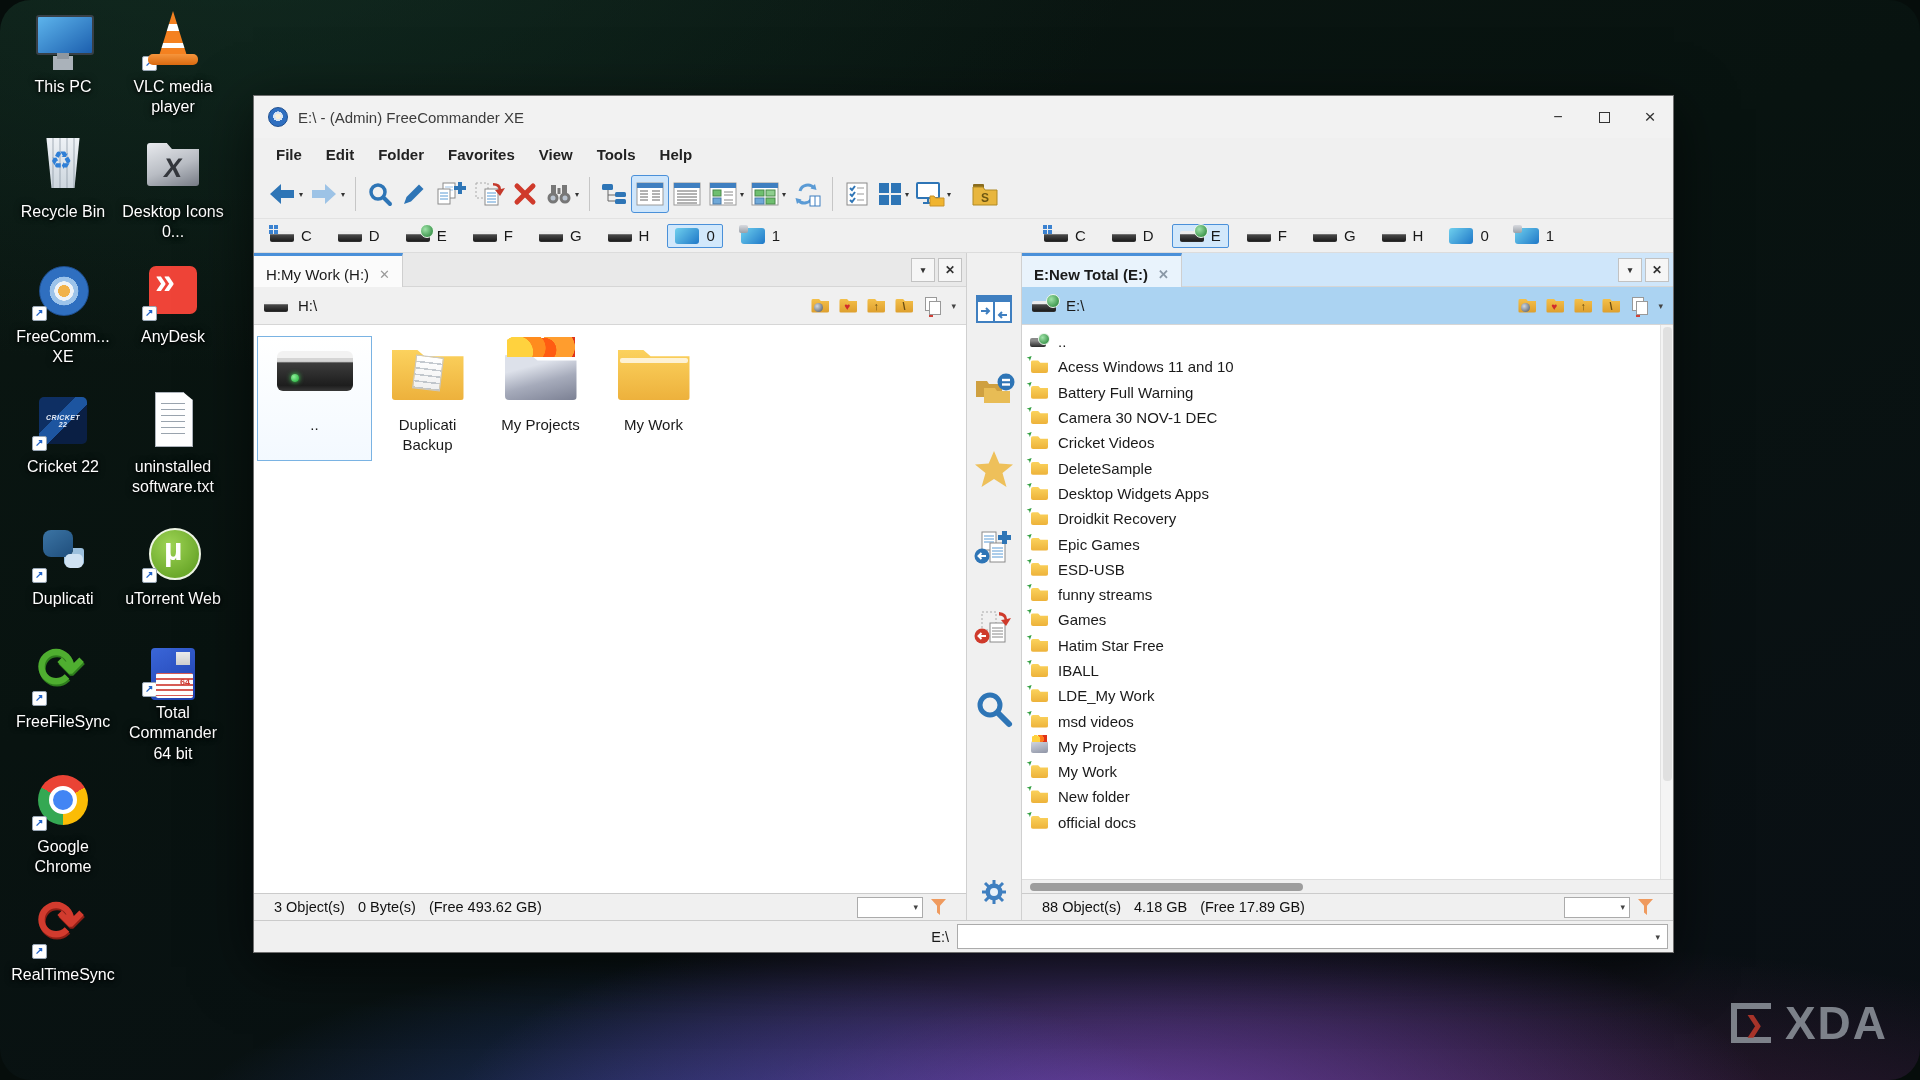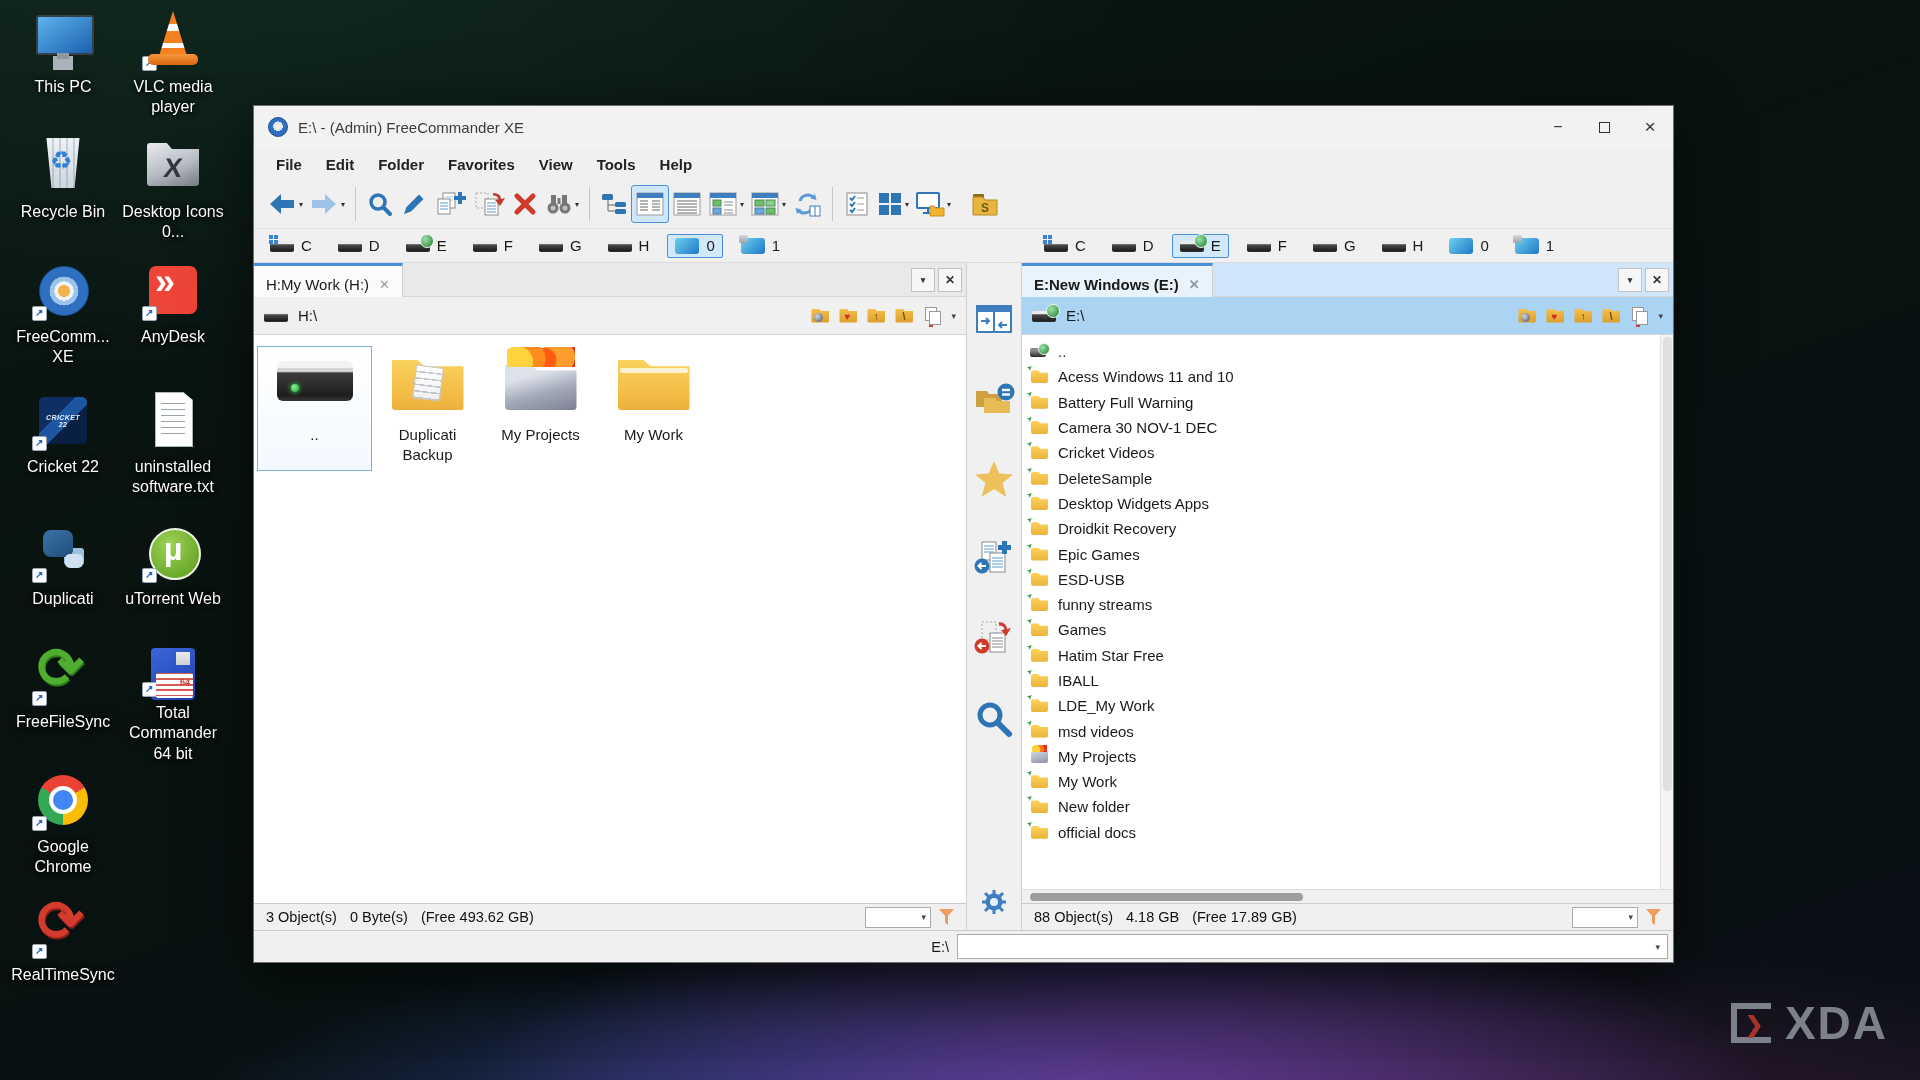--- a/index.html
+++ b/index.html
@@ -7,20 +7,21 @@
   body { position:relative; background:#060d0b; }
 
   
   .desktop { position:absolute; inset:0;
     background:
       radial-gradient(950px 330px at 58% 104%, rgba(148,88,235,.62), rgba(148,88,235,0) 70%),
       radial-gradient(760px 300px at 36% 108%, rgba(72,112,255,.42), rgba(72,112,255,0) 70%),
       radial-gradient(1250px 430px at 78% 116%, rgba(221,70,190,.30), rgba(221,70,190,0) 72%),
       radial-gradient(1400px 700px at 12% -8%, rgba(22,58,44,.55), rgba(22,58,44,0) 65%),
       linear-gradient(160deg, #0b1712 0%, #081310 42%, #0a0f15 100%);
+    border-radius: 31px;
   }
 
   
   #dicons { position:absolute; left:8px; top:4px; width:228px;
     display:grid; grid-template-columns:110px 110px; grid-template-rows:125px 125px 130px 132px 123px 125px 128px auto; }
   #dicons .dicon:nth-child(13), #dicons .dicon:nth-child(14){ grid-column:1; }
   .dicon { display:flex; flex-direction:column; align-items:center; padding-top:4px; cursor:default; }
   .dlbl { color:#fff; font-size:16px; text-align:center; margin-top:5px; line-height:1.28; max-width:112px;
     text-shadow:0 1px 3px #000, 0 0 7px rgba(0,0,0,.85); }
   .art { width:64px; height:64px; position:relative; }
@@ -74,21 +75,21 @@
     background:#4285f4; border:4px solid #fff; }
   .art-realtimesync::after { content:"⟳"; position:absolute; left:6px; top:-8px; font-size:56px; font-weight:bold; color:#d23b2e; text-shadow:1px 2px 0 #8e1f16; }
 
   
   .watermark { position:absolute; right:32px; bottom:30px; display:flex; align-items:center; gap:14px; opacity:.85; }
   .wm-icon { width:40px; height:40px; border:6px solid #8f959d; border-right:none; position:relative; }
   .wm-icon::after { content:"❯"; position:absolute; left:8px; top:3px; font-size:22px; font-weight:bold; color:#c0392b; }
   .wm-text { font-size:46px; font-weight:bold; color:#8f959d; letter-spacing:2px; }
 
   
-  .win { position:absolute; left:253px; top:105px; width:1421px; height:858px; background:#f0f0f0;
+  .win { position:absolute; left:253px; top:95px; width:1421px; height:858px; background:#f0f0f0;
     border:1px solid #6f6f6f; box-shadow:0 14px 55px rgba(0,0,0,.6); display:flex; flex-direction:column; font-size:15px; color:#1a1a1a; }
 
   .titlebar { height:42px; display:flex; align-items:center; padding:0 0 0 14px; gap:10px; background:#f2f2f2; }
   .fclogo { width:20px; height:20px; border-radius:50%; border:1px solid #1d4e8f; flex:0 0 20px;
     background:radial-gradient(circle at 50% 46%, #f7efd9 0 20%, #d8e6f5 21% 36%, #2f6fc0 37% 100%); }
   .wtitle { font-size:15px; color:#3c3c3c; }
   .winbtns { margin-left:auto; display:flex; height:100%; }
   .wb { width:46px; height:100%; display:flex; align-items:center; justify-content:center; color:#333; font-size:16px; }
   .wb .maxsq { width:11px; height:11px; border:1.3px solid #333; display:block; }
 
@@ -202,21 +203,21 @@
     background:
       radial-gradient(circle at 25% 70%, #ffd23e 0 38%, transparent 39%),
       radial-gradient(circle at 55% 55%, #ff7a1a 0 42%, transparent 43%),
       radial-gradient(circle at 85% 70%, #e03318 0 36%, transparent 37%); }
 
   .hscroll { height:14px; background:#f0f0f0; border-top:1px solid #ddd; position:relative; }
   .hthumb { position:absolute; left:8px; top:3px; width:42%; height:8px; border-radius:4px; background:#9d9d9d; }
   .vscroll { position:absolute; right:0; top:0; bottom:0; width:13px; background:#f4f4f4; border-left:1px solid #e2e2e2; }
   .vthumb { position:absolute; left:2px; top:2px; width:9px; height:82%; border-radius:4px; background:#e0e0e0; }
 
-  .statusrow { height:27px; display:flex; align-items:center; background:#f0f0f0; border-top:1px solid #cbcbcb; padding:0 12px; font-size:14.5px; color:#111; }
+  .statusrow { height:27px; display:flex; align-items:center; background:#f0f0f0; border-top:1px solid #cbcbcb; padding:0 20px; font-size:14.5px; color:#111; }
   .statusrow .sp { margin-right:13px; }
   .srend { margin-left:auto; display:flex; align-items:center; gap:8px; }
   .combo { width:66px; height:21px; background:#fff; border:1px solid #ababab; display:flex; align-items:center; justify-content:flex-end; padding-right:4px; }
   .funnel { width:15px; height:16px; background:#ef9a5e; clip-path:polygon(0 0,100% 0,60% 42%,60% 100%,40% 84%,40% 42%); }
 
   .cmdbar { height:32px; display:flex; align-items:center; background:#f0f0f0; border-top:1px solid #cbcbcb; padding:3px 5px; gap:8px; }
   .cmdlabel { flex:0 0 690px; text-align:right; font-size:14.5px; }
   .cmdcombo { flex:1; height:25px; background:#fff; border:1px solid #ababab; display:flex; align-items:center; justify-content:flex-end; padding-right:7px; }
 </style>
 </head>
@@ -712,21 +713,21 @@
               </g>
               <circle cx="14" cy="14" r="8.5" fill="#3f7fc0"></circle>
               <circle cx="14" cy="14" r="4" fill="#e8f1fa"></circle>
             </svg>
         </span>
       </div>
 
       <div class="panel right">
         <div class="tabrow">
           <div class="tab">
-            <span>E:New Windows (E:)</span>
+            <span>E:New Total (E:)</span>
             <span class="tx">✕</span>
           </div>
           <div class="tabend">
             <span class="tebtn" style="font-size:9px;">▾</span>
             <span class="tebtn">✕</span>
           </div>
         </div>
         <div class="pathrow">
           <span class="dv t-backup"></span>
           <span class="ptext">E:\</span>

